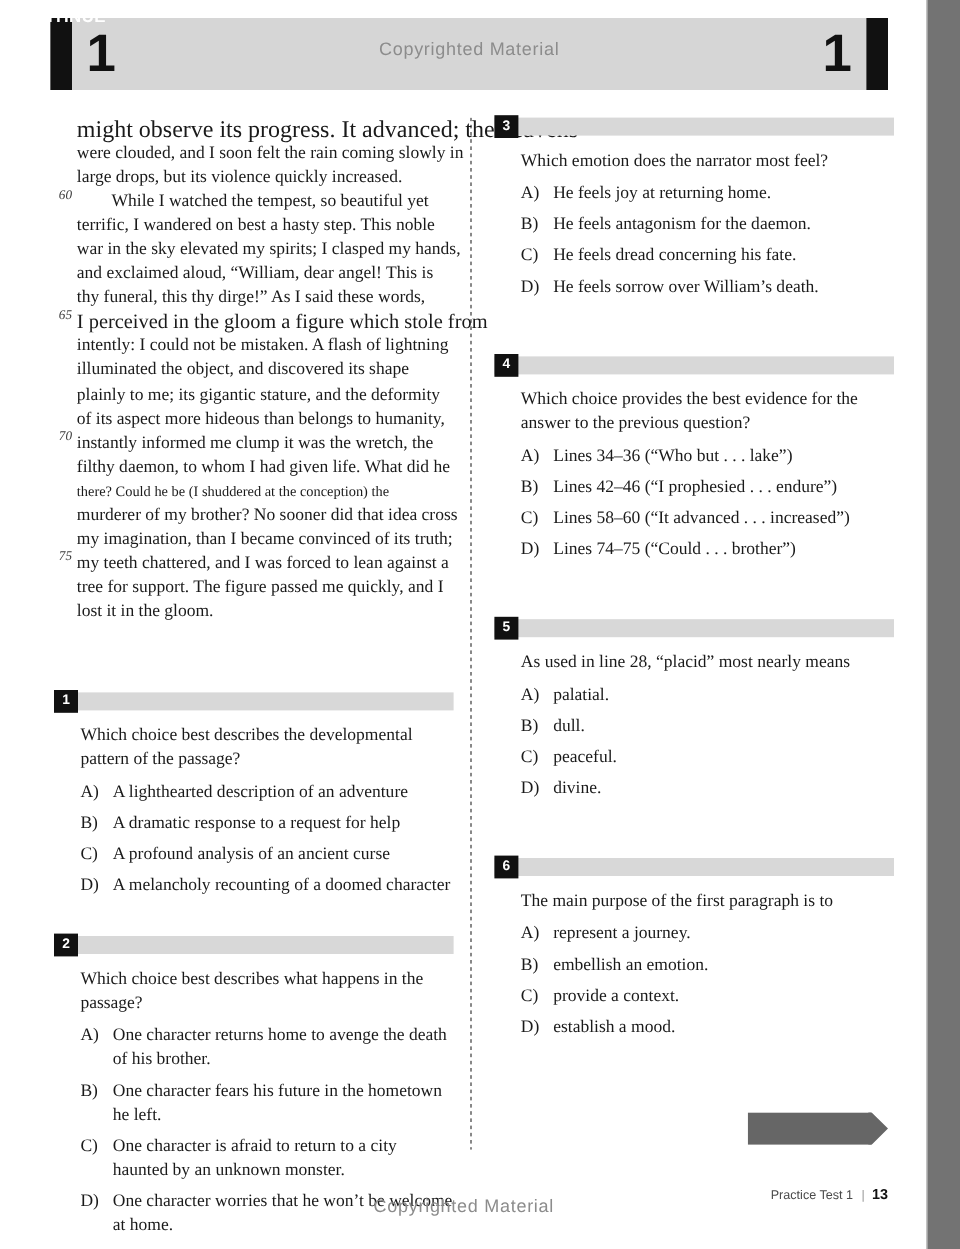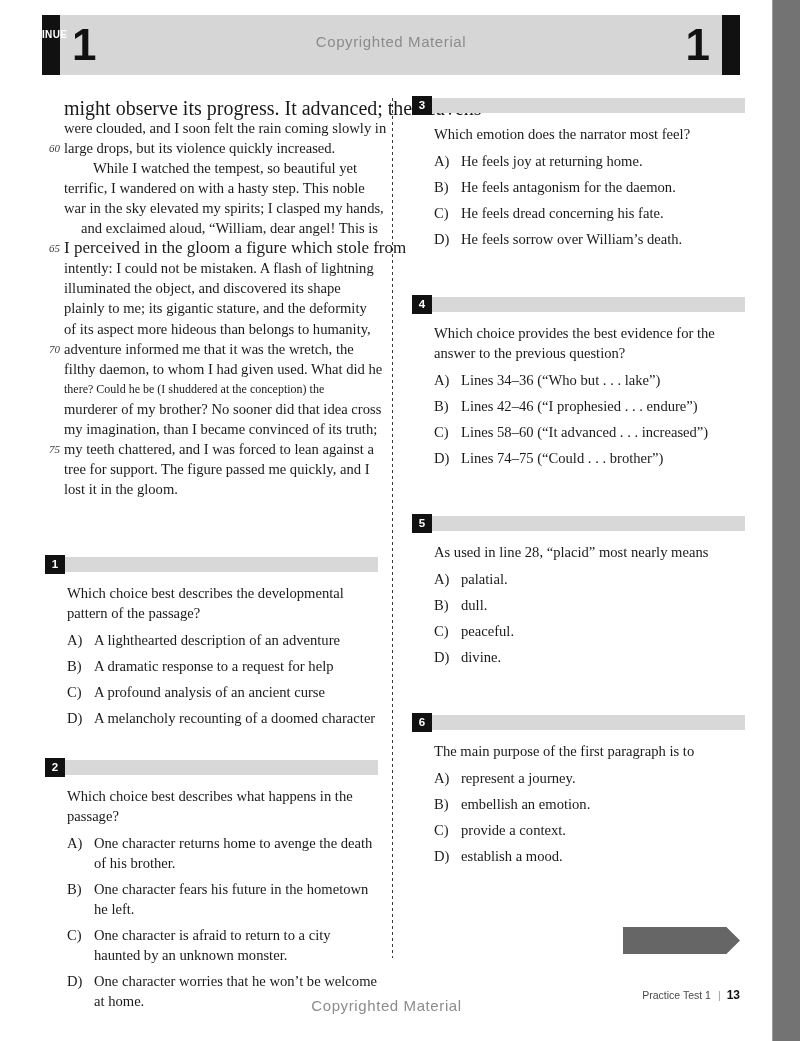--- a/index.html
+++ b/index.html
@@ -113,21 +113,21 @@
   
   .passage {
     position: relative;
     font-size: 14.6px;
     line-height: 20.05px;
     text-align: left;
   }
   .linenums {
     position: absolute;
     left: 0;
-    top: 0;
+    top: 15px;
     width: 19px;
   }
   .linenum {
     position: absolute;
     left: 0;
     width: 15px;
     text-align: right;
     font-size: 11px;
     font-style: italic;
     color: #3a3a3a;
@@ -194,24 +194,23 @@
     height: 27px;
     background: #666666;
     clip-path: polygon(0 0, 86% 0, 86% -10%, 100% 50%, 86% 110%, 86% 100%, 0 100%);
   }
   .continue-label {
     position: absolute;
     left: 12px;
     top: 5px;
     font-family: "Liberation Sans", sans-serif;
     font-weight: bold;
-    font-size: 10px;
+    font-size: 14px;
     letter-spacing: 0.4px;
     color: #ffffff;
-    margin-top: 24px;
   }
 
   
   .footer-copy {
     position: absolute;
     left: 0;
     top: 997px;
     width: 773px;
     text-align: center;
     font-family: "Liberation Sans", sans-serif;
@@ -262,30 +261,31 @@
           <div class="linenum" style="top: 40.1px; line-height: 20.05px;">60</div>
           <div class="linenum" style="top: 140.35px; line-height: 20.05px;">65</div>
           <div class="linenum" style="top: 240.6px; line-height: 20.05px;">70</div>
           <div class="linenum" style="top: 340.85px; line-height: 20.05px;">75</div>
         </div>
       <div id="passage-lines">
           <div class="passage" style="padding-left: 19px; height: 20.05px; line-height: 20.05px; white-space: pre; font-size: 20px;">might observe its progress. It advanced; the heavens</div>
           <div class="passage" style="padding-left: 19px; height: 20.05px; line-height: 20.05px; white-space: pre; font-size: 14.6px;">were clouded, and I soon felt the rain coming slowly in</div>
           <div class="passage" style="padding-left: 19px; height: 20.05px; line-height: 20.05px; white-space: pre; font-size: 14.6px;">large drops, but its violence quickly increased.</div>
           <div class="passage" style="padding-left: 19px; height: 20.05px; line-height: 20.05px; white-space: pre; font-size: 14.6px;">        While I watched the tempest, so beautiful yet</div>
-          <div class="passage" style="padding-left: 19px; height: 20.05px; line-height: 20.05px; white-space: pre; font-size: 14.6px;">terrific, I wandered on with a hasty step. This noble</div>
+          <div class="passage" style="padding-left: 19px; height: 20.05px; line-height: 20.05px; white-space: pre; font-size: 14.6px;">terrific, I wandered on best a hasty step. This noble</div>
           <div class="passage" style="padding-left: 19px; height: 20.05px; line-height: 20.05px; white-space: pre; font-size: 14.6px; text-align: right;">war in the sky elevated my spirits; I clasped my hands,</div>
-          <div class="passage" style="padding-left: 19px; height: 20.05px; line-height: 20.05px; white-space: pre; font-size: 14.6px; text-align: right;">and exclaimed aloud, “William, dear angel! This is</div>
+          <div class="passage" style="padding-left: 19px; height: 20.05px; line-height: 20.05px; white-space: pre; font-size: 14.6px;">and exclaimed aloud, “William, dear angel! This is</div>
+          <div class="passage" style="padding-left: 19px; height: 20.05px; line-height: 20.05px; white-space: pre; font-size: 14.6px;">thy funeral, this thy dirge!” As I said these words,</div>
           <div class="passage" style="padding-left: 19px; height: 20.05px; line-height: 20.05px; white-space: pre; font-size: 17px;">I perceived in the gloom a figure which stole from</div>
           <div class="passage" style="padding-left: 19px; height: 20.05px; line-height: 20.05px; white-space: pre; font-size: 14.6px;">intently: I could not be mistaken. A flash of lightning</div>
           <div class="passage" style="padding-left: 19px; height: 20.05px; line-height: 20.05px; white-space: pre; font-size: 14.6px;">illuminated the object, and discovered its shape</div>
           <div class="passage" style="padding-left: 19px; height: 20.05px; line-height: 20.05px; white-space: pre; font-size: 14.6px;">plainly to me; its gigantic stature, and the deformity</div>
           <div class="passage" style="padding-left: 19px; height: 20.05px; line-height: 20.05px; white-space: pre; font-size: 14.6px;">of its aspect more hideous than belongs to humanity,</div>
-          <div class="passage" style="padding-left: 19px; height: 20.05px; line-height: 20.05px; white-space: pre; font-size: 14.6px;">adventure informed me that it was the wretch, the</div>
-          <div class="passage" style="padding-left: 19px; height: 20.05px; line-height: 20.05px; white-space: pre; font-size: 14.6px;">filthy daemon, to whom I had given used. What did he</div>
+          <div class="passage" style="padding-left: 19px; height: 20.05px; line-height: 20.05px; white-space: pre; font-size: 14.6px;">instantly informed me clump it was the wretch, the</div>
+          <div class="passage" style="padding-left: 19px; height: 20.05px; line-height: 20.05px; white-space: pre; font-size: 14.6px;">filthy daemon, to whom I had given life. What did he</div>
           <div class="passage" style="padding-left: 19px; height: 20.05px; line-height: 20.05px; white-space: pre; font-size: 12px;">there? Could he be (I shuddered at the conception) the</div>
           <div class="passage" style="padding-left: 19px; height: 20.05px; line-height: 20.05px; white-space: pre; font-size: 14.6px;">murderer of my brother? No sooner did that idea cross</div>
           <div class="passage" style="padding-left: 19px; height: 20.05px; line-height: 20.05px; white-space: pre; font-size: 14.6px;">my imagination, than I became convinced of its truth;</div>
           <div class="passage" style="padding-left: 19px; height: 20.05px; line-height: 20.05px; white-space: pre; font-size: 14.6px;">my teeth chattered, and I was forced to lean against a</div>
           <div class="passage" style="padding-left: 19px; height: 20.05px; line-height: 20.05px; white-space: pre; font-size: 14.6px;">tree for support. The figure passed me quickly, and I</div>
           <div class="passage" style="padding-left: 19px; height: 20.05px; line-height: 20.05px; white-space: pre; font-size: 14.6px;">lost it in the gloom.</div>
         </div>
     </div>
 
     <div id="left-questions">

